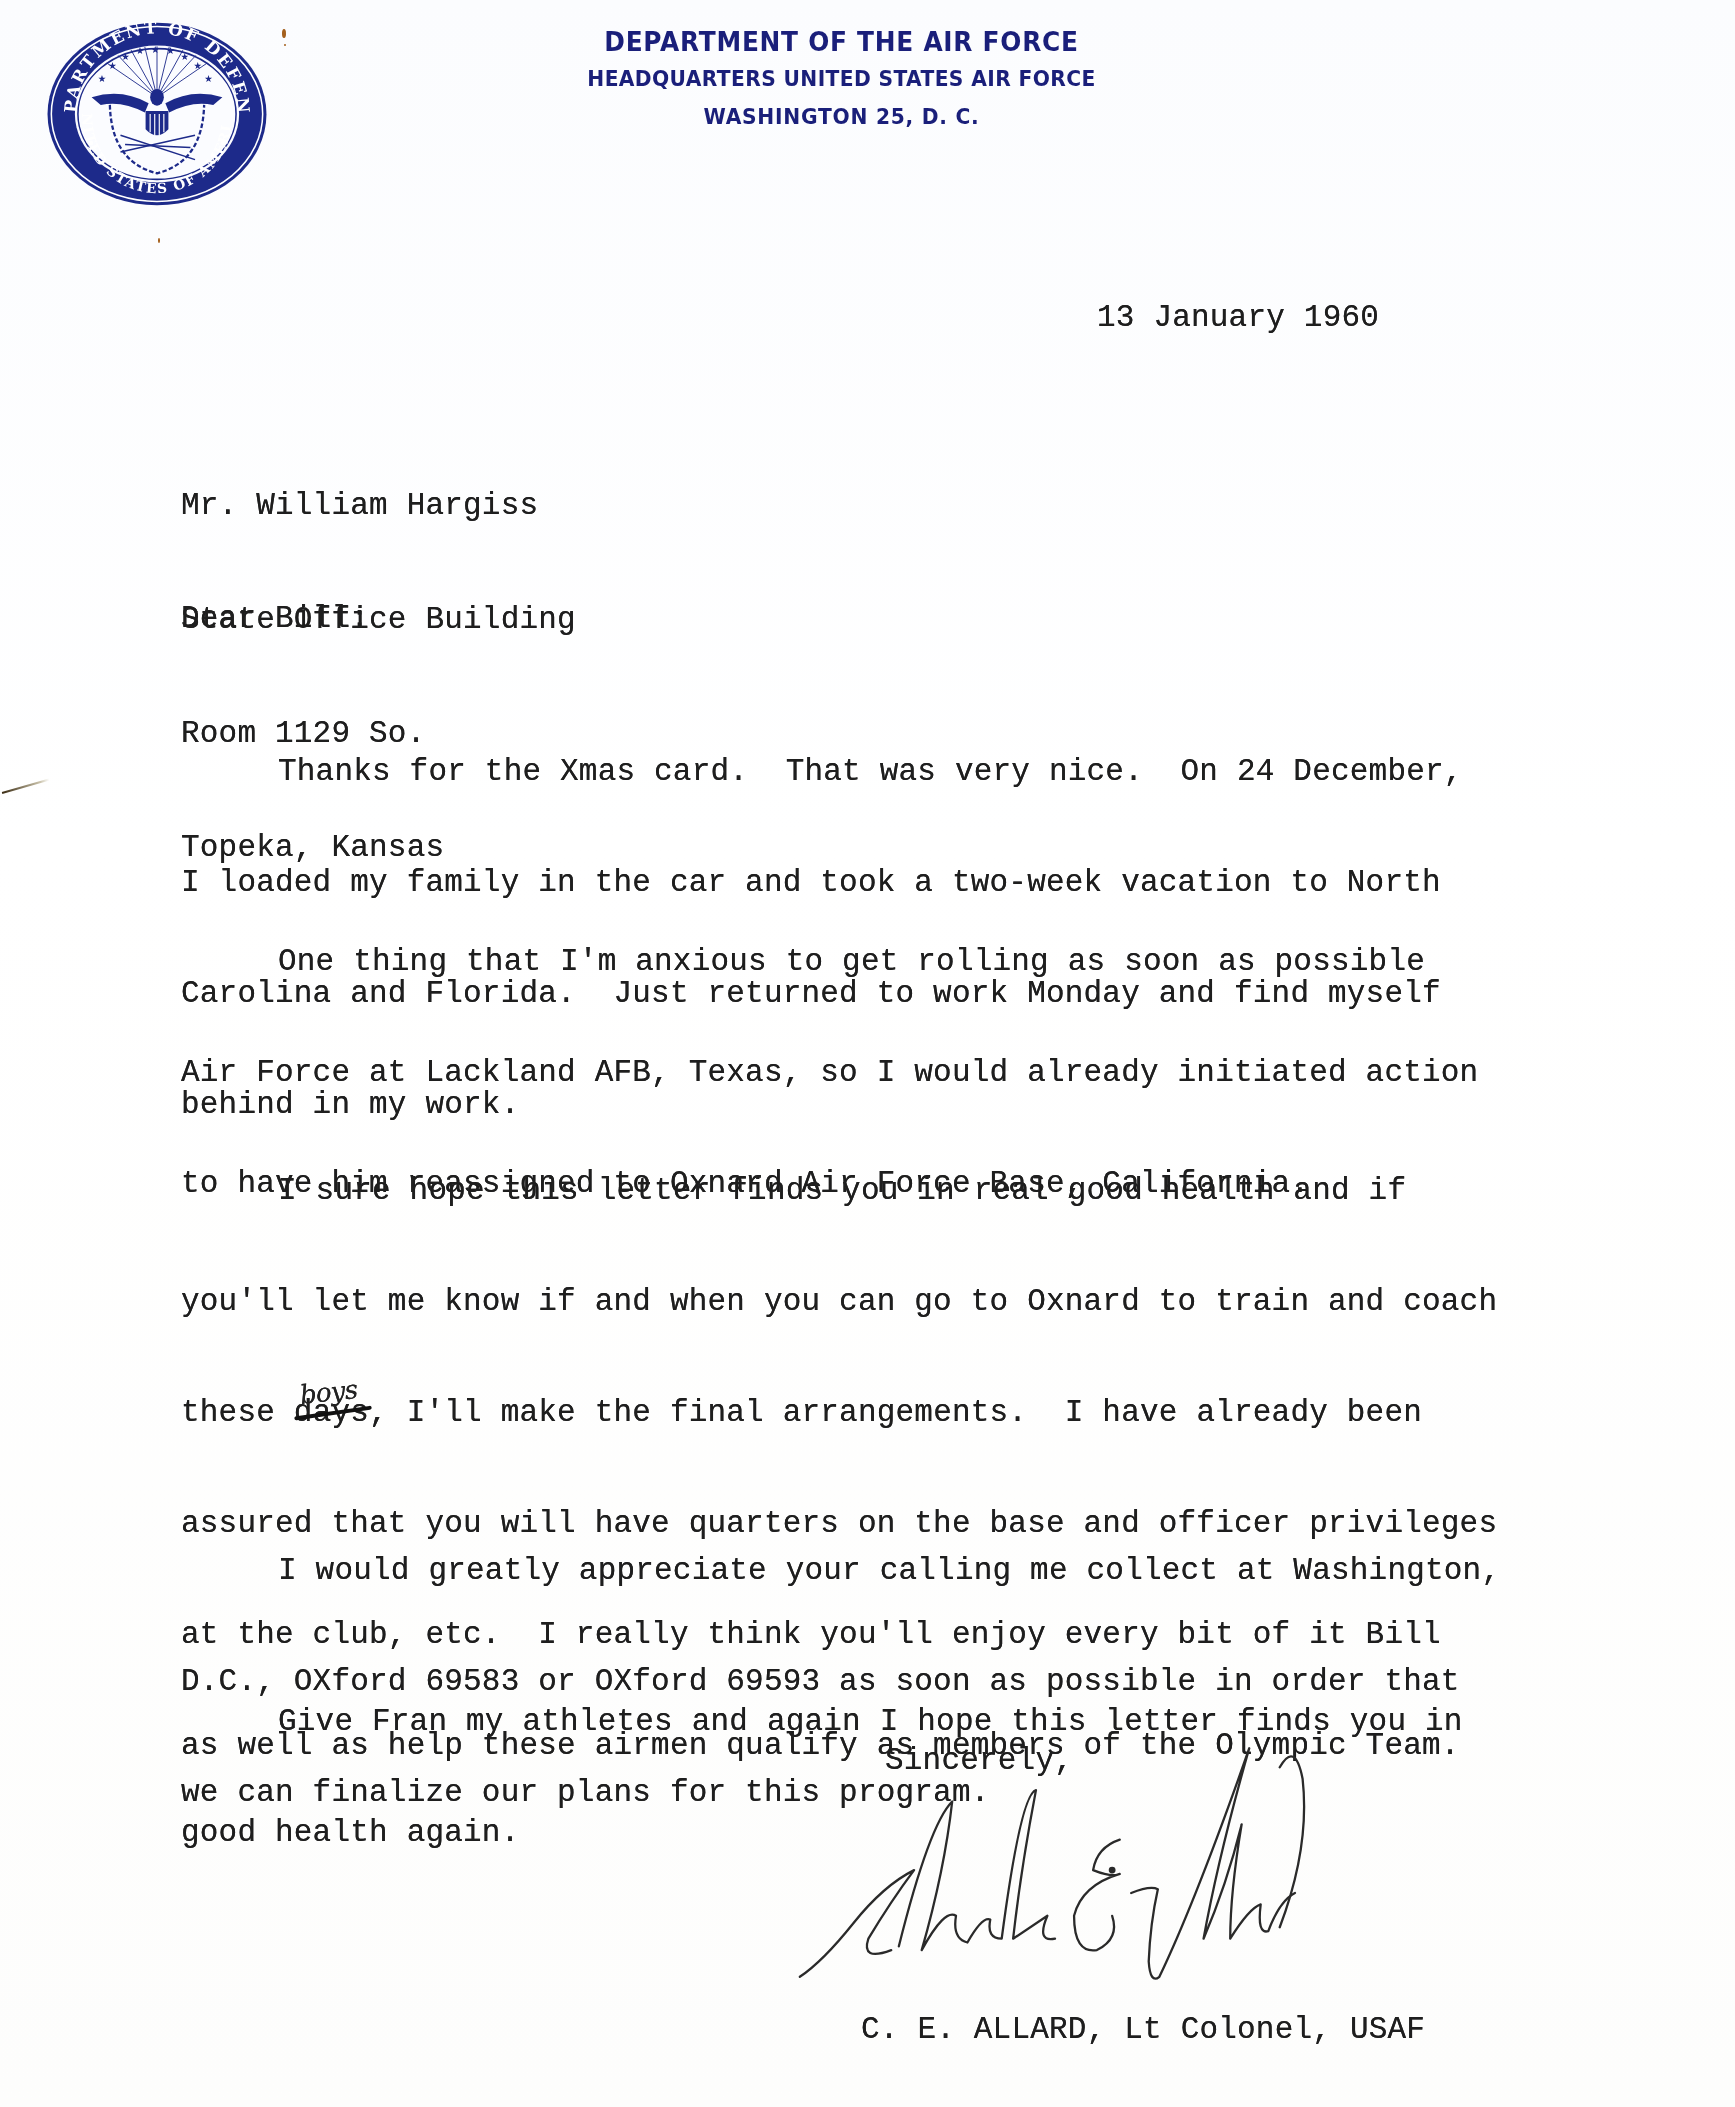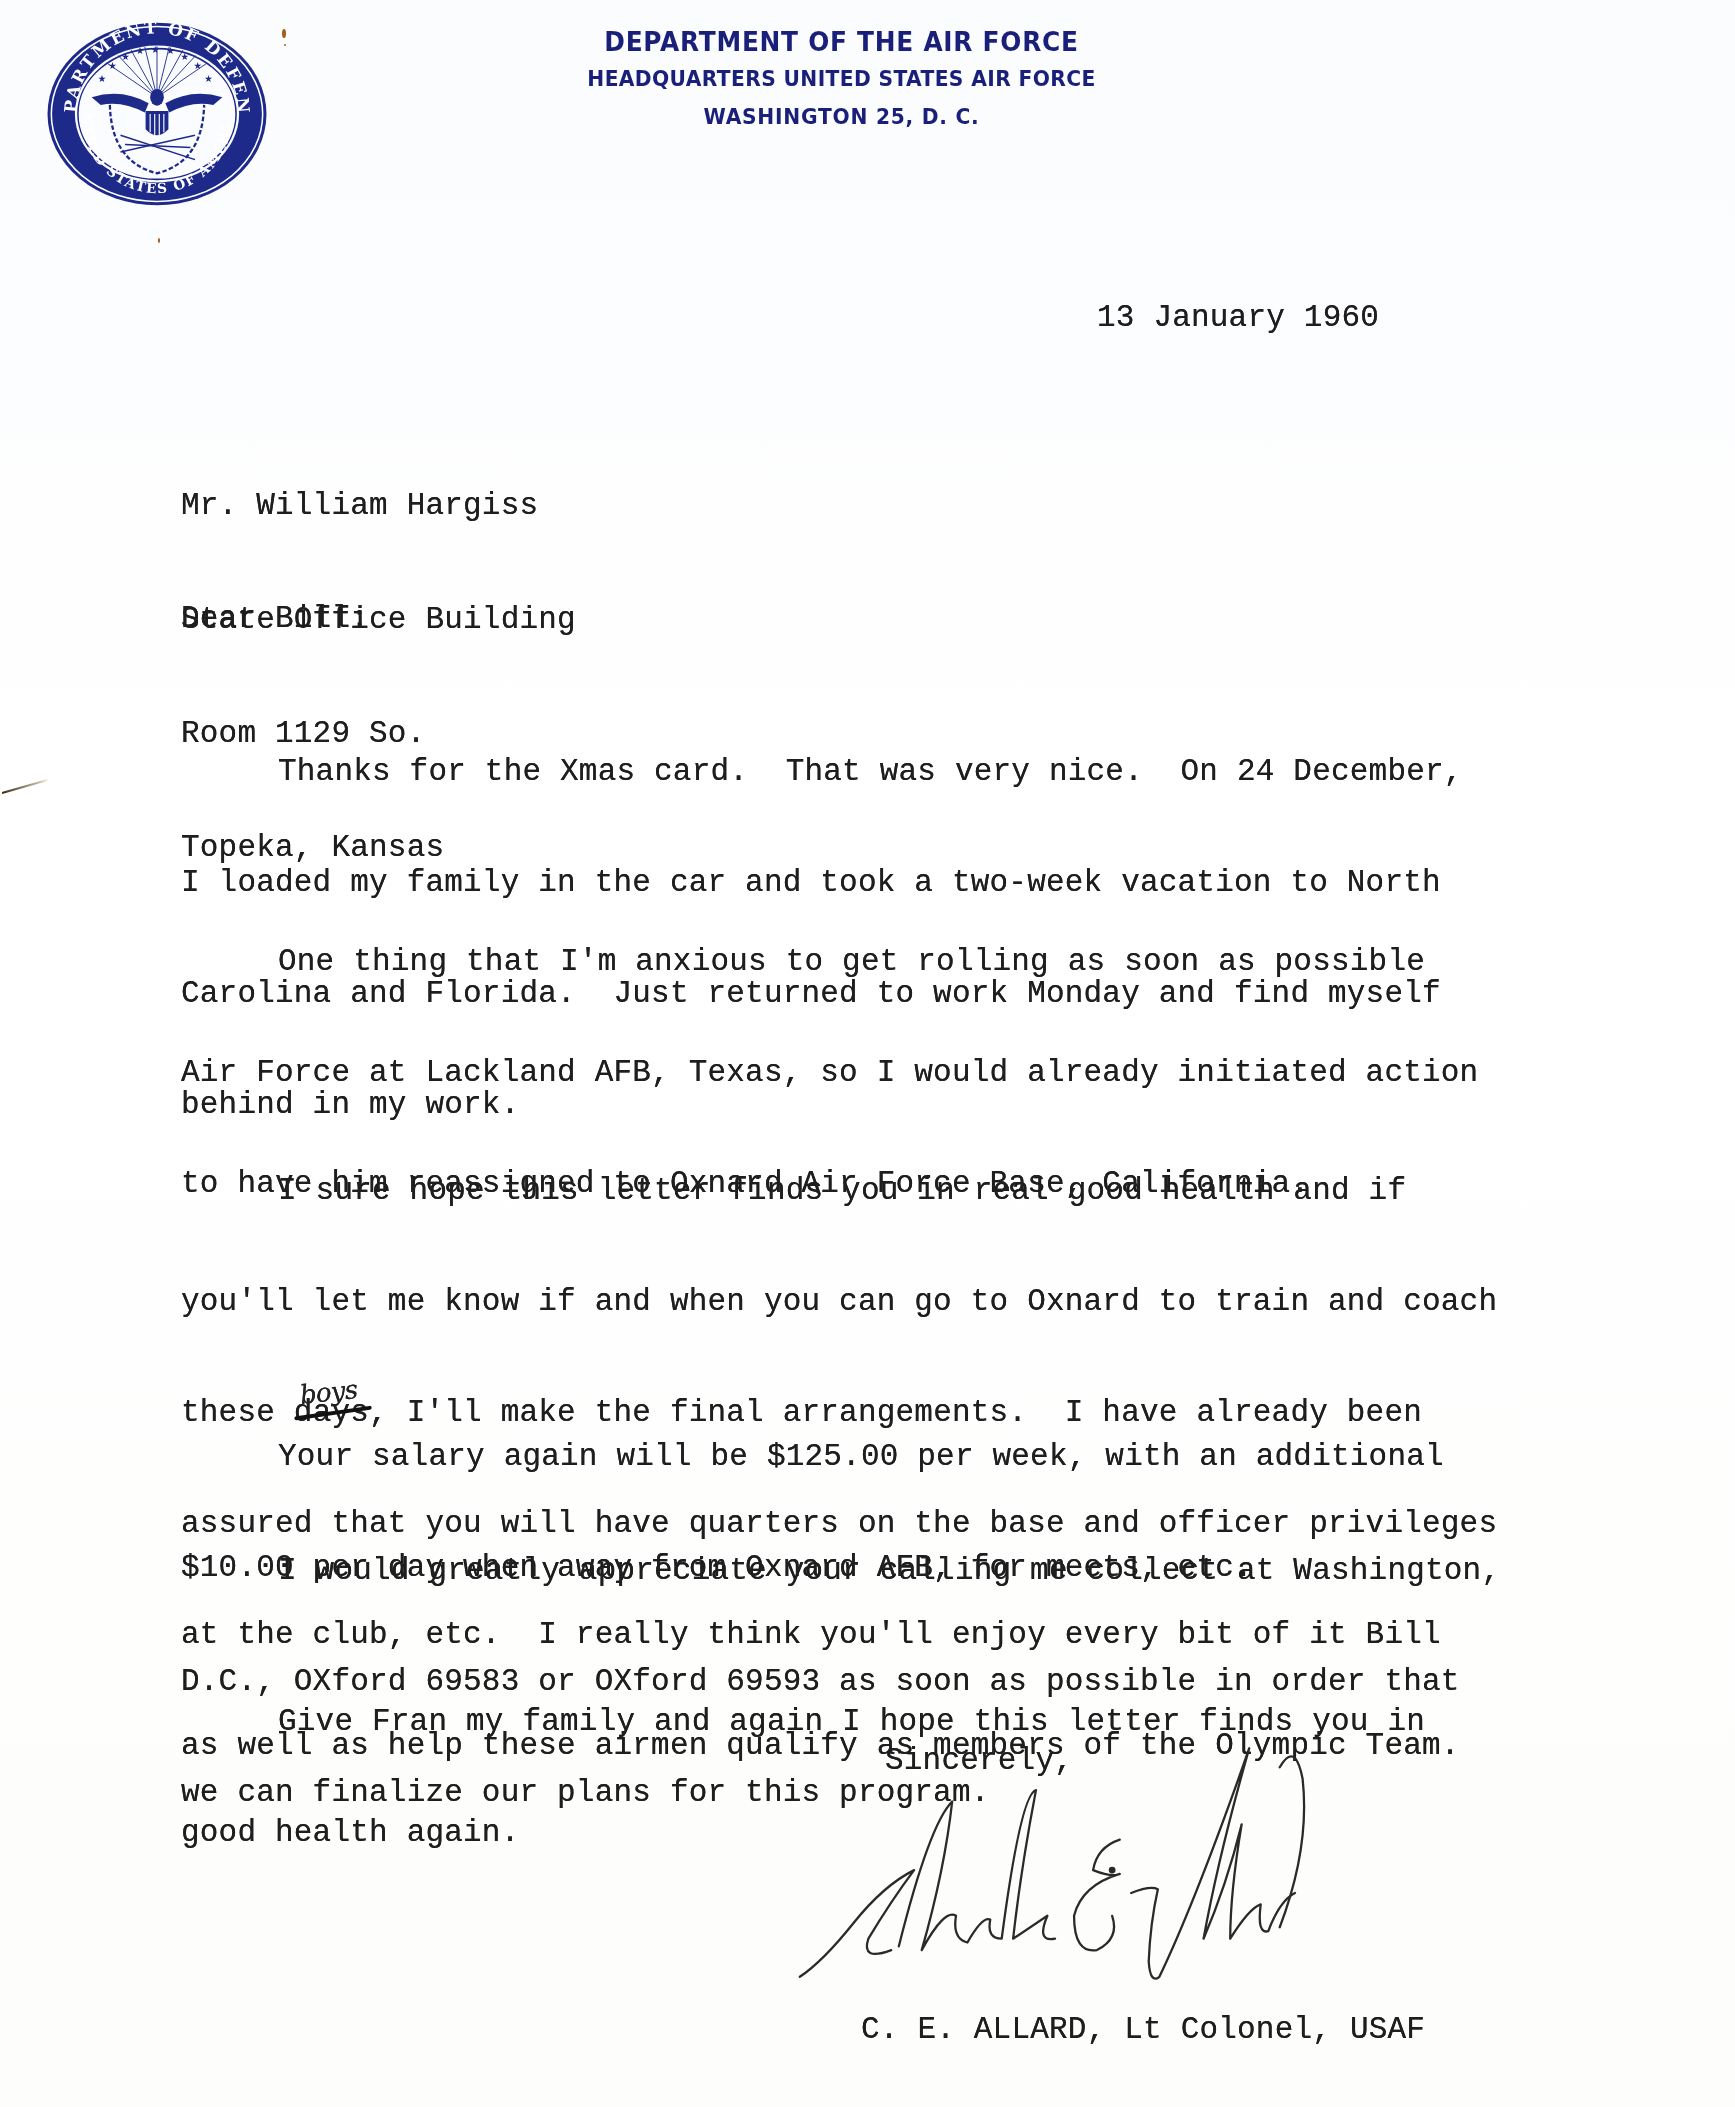--- a/index.html
+++ b/index.html
@@ -229,33 +229,29 @@
 
   <div class="tw para p3">
     <span class="line indent">I sure hope this letter finds you in real good health and if</span>
     <span class="line">you'll let me know if and when you can go to Oxnard to train and coach</span>
     <span class="line"><span>these </span><span class="struck-word"><span>days</span><span class="strike"></span><span class="correction">boys</span></span><span>, I'll make the final arrangements.  I have already been</span></span>
     <span class="line">assured that you will have quarters on the base and officer privileges</span>
     <span class="line">at the club, etc.  I really think you'll enjoy every bit of it Bill</span>
     <span class="line">as well as help these airmen qualify as members of the Olympic Team.</span>
   </div>
 
-  <div class="tw para p4">
-    <span class="line indent">Your salary again will be $125.00 per week, with an additional</span>
-    <span class="line">$10.00 per day when away from Oxnard AFB, for meets, etc.</span>
-  </div>
 
   <div class="tw para p5">
     <span class="line indent">I would greatly appreciate your calling me collect at Washington,</span>
     <span class="line">D.C., OXford 69583 or OXford 69593 as soon as possible in order that</span>
     <span class="line">we can finalize our plans for this program.</span>
   </div>
 
   <div class="tw para p6">
-    <span class="line indent">Give Fran my family and again I hope this letter finds you in</span>
+    <span class="line indent">Give Fran my athletes and again I hope this letter finds you in</span>
     <span class="line">good health again.</span>
   </div>
 
   <div class="tw closing">Sincerely,</div>
 
   <svg class="signature" viewBox="0 0 900 340">
     <title>Charles E. Allard</title>
     <g fill="none" stroke="#2a2a2a" stroke-width="3" stroke-linecap="round" stroke-linejoin="round">
 
       <path d="M 10 320 Q 40 300 80 250 Q 120 200 160 180 Q 130 220 100 270 Q 90 300 130 285"></path>

